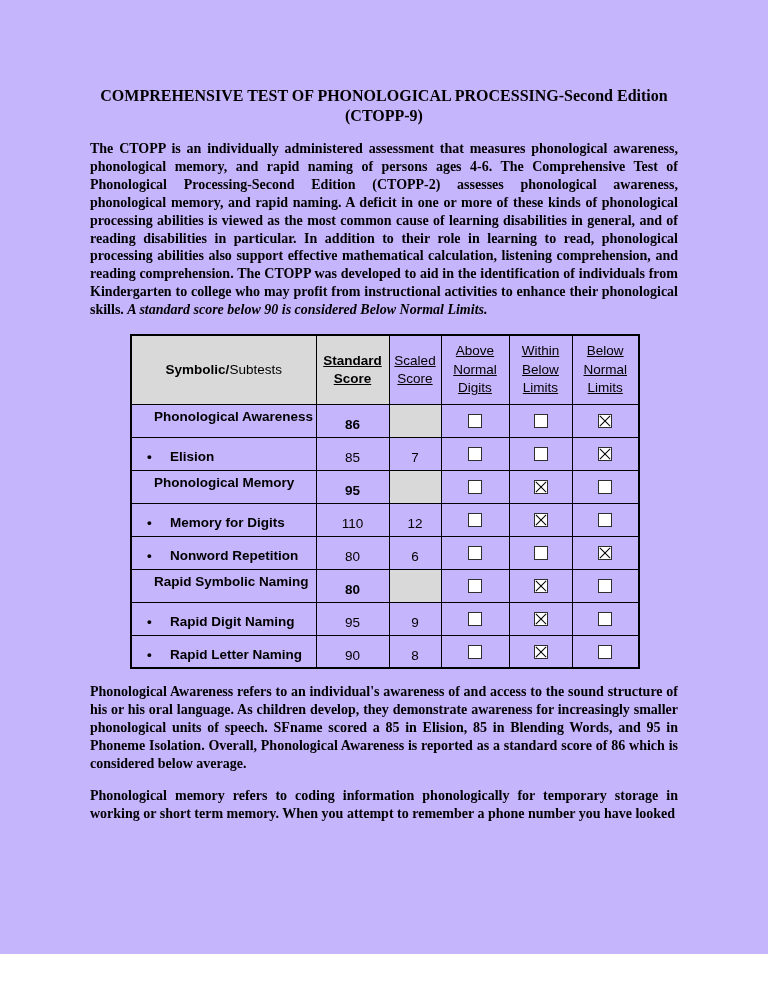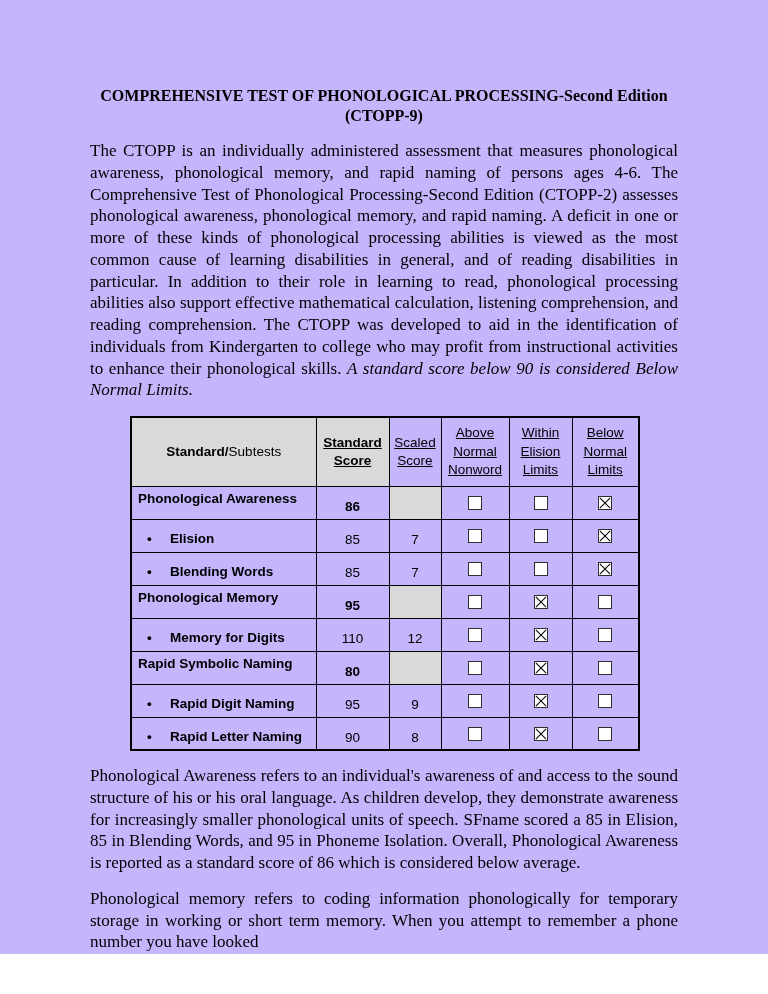--- a/index.html
+++ b/index.html
@@ -16,24 +16,25 @@
     padding:86px 90px 0 90px;
     overflow:hidden;
   }
   .doc-title {
     text-align:center;
     font-weight:bold;
     font-size:16px;
     line-height:1.25;
   }
   .para {
-    font-size:17px;
+    font-size:14px;
     line-height:1.28;
     text-align:justify;
     margin-top:14px;
+    font-weight:bold;
   }
   .para .italic { font-style:italic; }
 
   
   .score-table {
     border-collapse:collapse;
     table-layout:fixed;
     width:508px;
     margin:15px 0 0 40px;
     font-family:"Liberation Sans", sans-serif;
@@ -57,21 +58,21 @@
     display:inline-block;
   }
   .th-label { background:#d9d9d9; }
   .th-label .hb { font-weight:bold; }
   .th-standard { background:#d9d9d9; }
   .th-standard .hdr-text { font-weight:bold; }
 
   .score-table tr.row { height:33px; }
 
   .label-cell { vertical-align:top; }
-  .composite .label-cell { padding:4px 2px 0 6px; font-weight:bold; }
+  .composite .label-cell { padding:4px 2px 0 22px; font-weight:bold; }
   .subtest  .label-cell { padding:11px 2px 0 15px; font-weight:bold; }
   .bullet { display:inline-block; width:23px; }
 
   .num-cell {
     text-align:center;
     vertical-align:top;
     padding-top:12px;
   }
   .composite .num-cell { font-weight:bold; }
   .shaded { background:#d9d9d9; }
@@ -106,30 +107,30 @@
     <colgroup>
       <col style="width:185px">
         <col style="width:73px">
         <col style="width:52px">
       <col style="width:68px">
         <col style="width:63px">
         <col style="width:67px">
     </colgroup>
     <thead>
       <tr>
-        <th class="th-label"><span class="hb">Standard/</span><span>Subtests</span></th>
+        <th class="th-label"><span class="hb">Symbolic/</span><span>Subtests</span></th>
         <th class="th-standard"><span class="hdr-text">Standard
 Score</span></th>
         <th><span class="hdr-text">Scaled
 Score</span></th>
         <th><span class="hdr-text">Above
 Normal
-Nonword</span></th>
+Digits</span></th>
         <th><span class="hdr-text">Within
-Elision
+Below
 Limits</span></th>
         <th><span class="hdr-text">Below
 Normal
 Limits</span></th>
       </tr>
     </thead>
     <tbody>
 
       <tr class="row composite">
         <td class="label-cell"><span>Phonological Awareness</span></td>
@@ -146,30 +147,20 @@
         <td class="label-cell"><span class="bullet">•</span><span>Elision</span></td>
         <td class="num-cell"><span>85</span></td>
         <td class="num-cell"><span>7</span></td>
         <td class="check-cell"><span class="checkbox"></span></td>
         <td class="check-cell"><span class="checkbox"></span></td>
         <td class="check-cell"><span class="checkbox checked"><svg viewBox="0 0 14 14">
                 <path d="M1,1 L13,13 M13,1 L1,13" stroke="#000" stroke-width="1.2" fill="none"></path>
               </svg></span></td>
       </tr>
 
-      <tr class="row subtest">
-        <td class="label-cell"><span class="bullet">•</span><span>Blending Words</span></td>
-        <td class="num-cell"><span>85</span></td>
-        <td class="num-cell"><span>7</span></td>
-        <td class="check-cell"><span class="checkbox"></span></td>
-        <td class="check-cell"><span class="checkbox"></span></td>
-        <td class="check-cell"><span class="checkbox checked"><svg viewBox="0 0 14 14">
-                <path d="M1,1 L13,13 M13,1 L1,13" stroke="#000" stroke-width="1.2" fill="none"></path>
-              </svg></span></td>
-      </tr>
 
 
       <tr class="row composite">
         <td class="label-cell"><span>Phonological Memory</span></td>
         <td class="num-cell"><span>95</span></td>
         <td class="num-cell shaded"><span></span></td>
         <td class="check-cell"><span class="checkbox"></span></td>
         <td class="check-cell"><span class="checkbox checked"><svg viewBox="0 0 14 14">
                 <path d="M1,1 L13,13 M13,1 L1,13" stroke="#000" stroke-width="1.2" fill="none"></path>
               </svg></span></td>
@@ -180,20 +171,30 @@
         <td class="label-cell"><span class="bullet">•</span><span>Memory for Digits</span></td>
         <td class="num-cell"><span>110</span></td>
         <td class="num-cell"><span>12</span></td>
         <td class="check-cell"><span class="checkbox"></span></td>
         <td class="check-cell"><span class="checkbox checked"><svg viewBox="0 0 14 14">
                 <path d="M1,1 L13,13 M13,1 L1,13" stroke="#000" stroke-width="1.2" fill="none"></path>
               </svg></span></td>
         <td class="check-cell"><span class="checkbox"></span></td>
       </tr>
 
+      <tr class="row subtest">
+        <td class="label-cell"><span class="bullet">•</span><span>Nonword Repetition</span></td>
+        <td class="num-cell"><span>80</span></td>
+        <td class="num-cell"><span>6</span></td>
+        <td class="check-cell"><span class="checkbox"></span></td>
+        <td class="check-cell"><span class="checkbox"></span></td>
+        <td class="check-cell"><span class="checkbox checked"><svg viewBox="0 0 14 14">
+                <path d="M1,1 L13,13 M13,1 L1,13" stroke="#000" stroke-width="1.2" fill="none"></path>
+              </svg></span></td>
+      </tr>
 
       <tr class="row composite">
         <td class="label-cell"><span>Rapid Symbolic Naming</span></td>
         <td class="num-cell"><span>80</span></td>
         <td class="num-cell shaded"><span></span></td>
         <td class="check-cell"><span class="checkbox"></span></td>
         <td class="check-cell"><span class="checkbox checked"><svg viewBox="0 0 14 14">
                 <path d="M1,1 L13,13 M13,1 L1,13" stroke="#000" stroke-width="1.2" fill="none"></path>
               </svg></span></td>
         <td class="check-cell"><span class="checkbox"></span></td>

